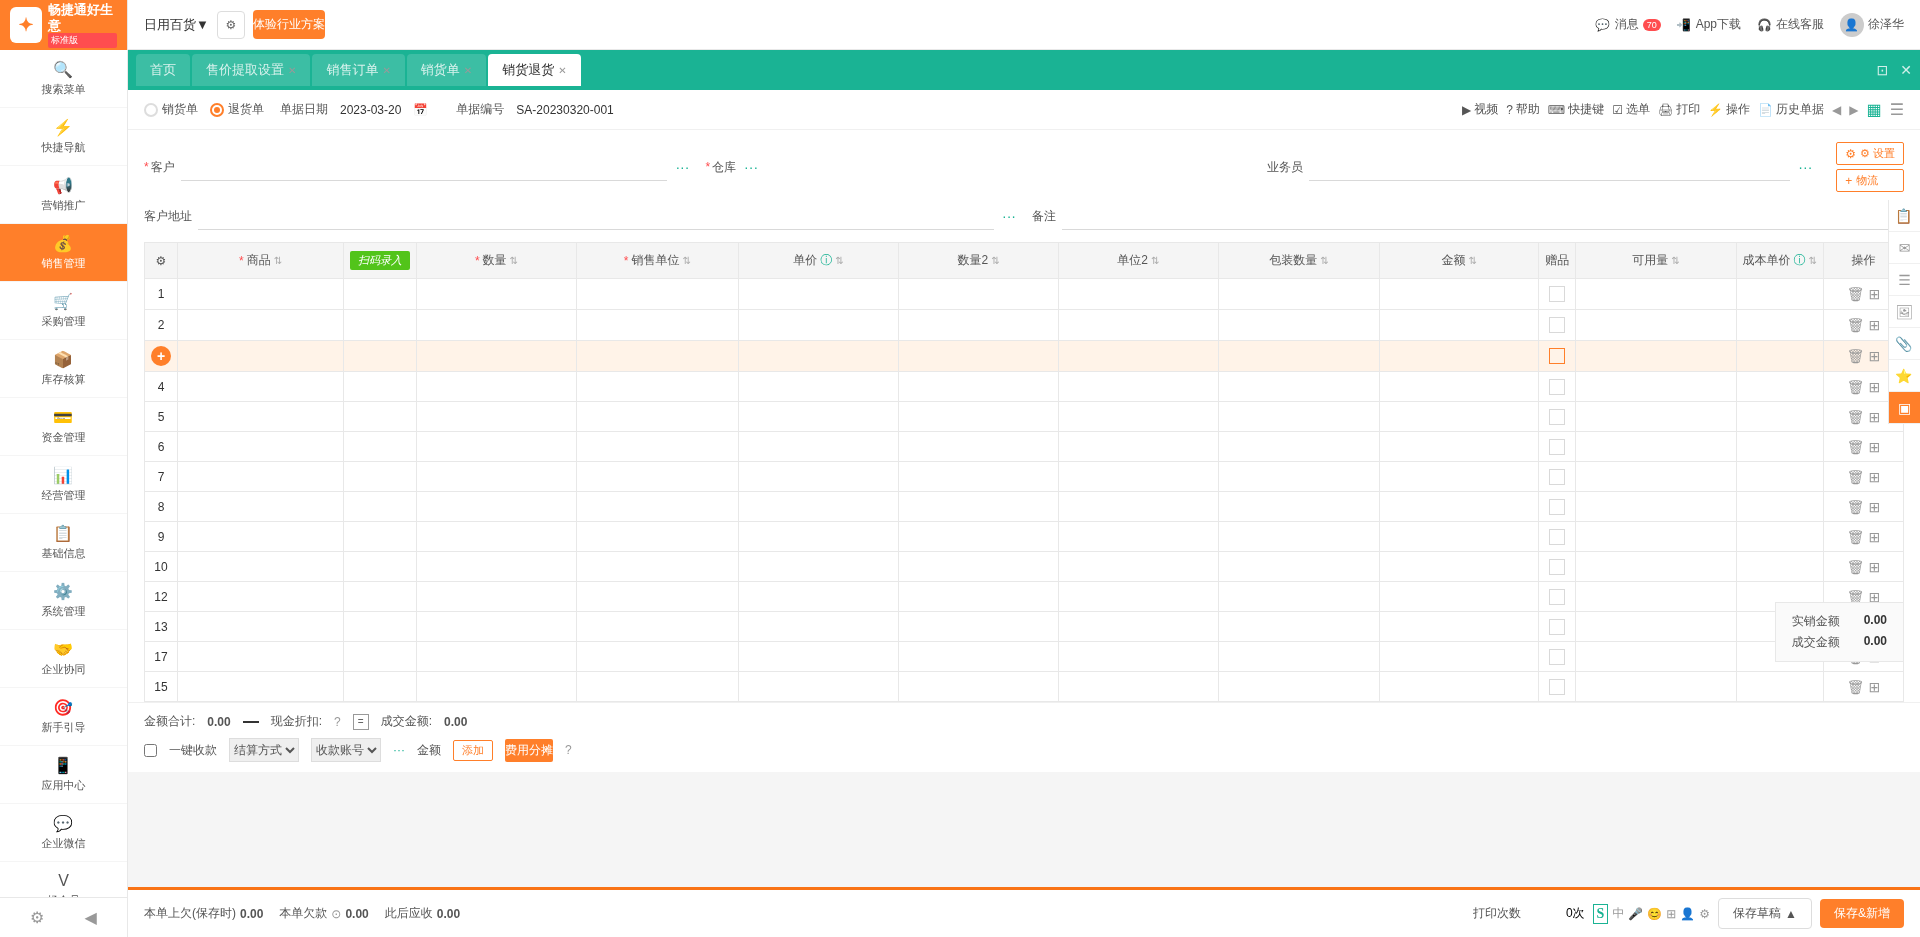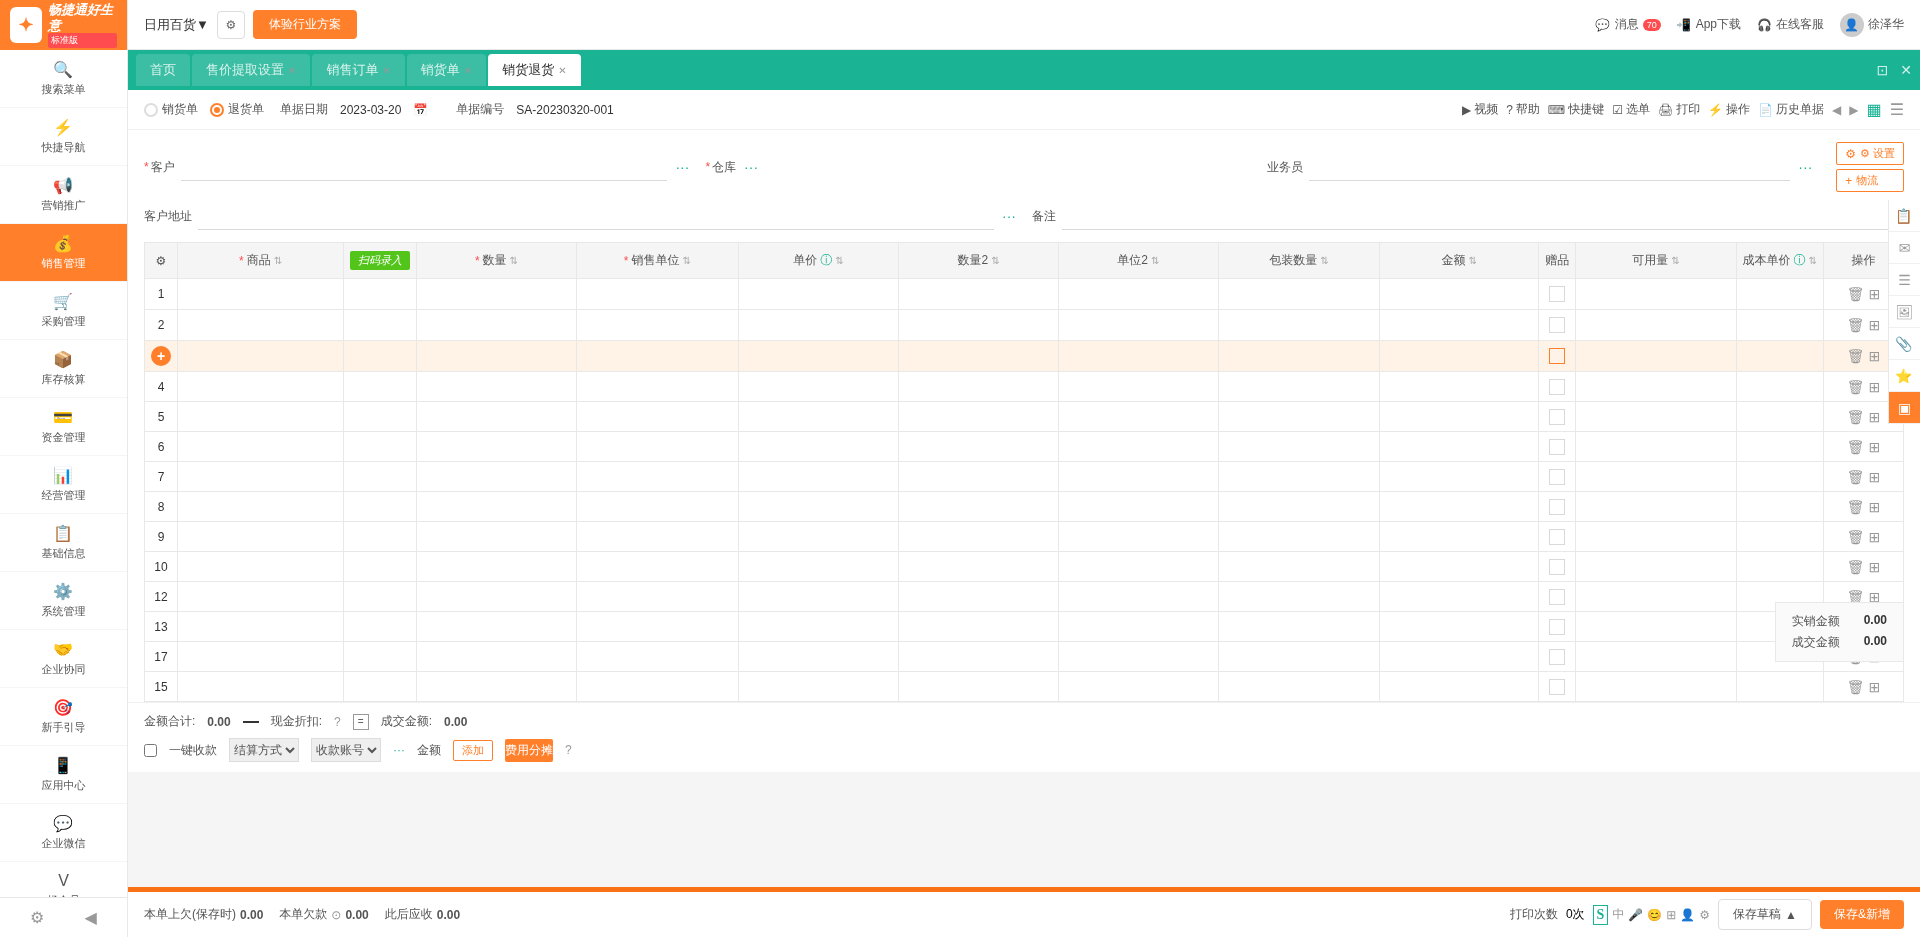--- a/index.html
+++ b/index.html
@@ -5,40 +5,40 @@
     * { box-sizing: border-box; margin: 0; padding: 0; }
     body { font-family: "Microsoft YaHei", "PingFang SC", Arial, sans-serif; font-size: 12px; background: #f0f2f5; overflow: hidden; }
     
     
     .app-container { display: flex; height: 937px; width: 1920px; }
     
     
     .sidebar { width: 128px; background: #fff; display: flex; flex-direction: column; border-right: 1px solid #e8e8e8; }
     .sidebar-logo { background: #ff7f2a; padding: 10px; display: flex; align-items: center; gap: 6px; height: 50px; }
     .logo-icon { width: 36px; height: 36px; background: #fff; border-radius: 6px; display: flex; align-items: center; justify-content: center; }
-    .logo-text { color: #fff; font-size: 13px; font-weight: bold; line-height: 1.2; font-style: italic; }
+    .logo-text { color: #fff; font-size: 13px; font-weight: bold; line-height: 1.2; }
     .logo-badge { background: #ff4d4f; color: #fff; font-size: 9px; border-radius: 2px; padding: 1px 3px; }
     
     .sidebar-menu { flex: 1; overflow-y: auto; }
     .sidebar-item { display: flex; flex-direction: column; align-items: center; padding: 10px 4px; cursor: pointer; color: #555; font-size: 11px; gap: 3px; border-bottom: 1px solid #f5f5f5; }
     .sidebar-item.active { background: #ff7f2a; color: #fff; }
     .sidebar-item .icon { font-size: 16px; }
     
     .sidebar-bottom { padding: 10px; display: flex; justify-content: space-around; border-top: 1px solid #e8e8e8; }
     .sidebar-bottom-btn { color: #999; font-size: 16px; cursor: pointer; }
     
     
     .main { flex: 1; display: flex; flex-direction: column; overflow: hidden; }
     
     
     .top-header { height: 50px; background: #fff; display: flex; align-items: center; justify-content: space-between; padding: 0 16px; border-bottom: 1px solid #e8e8e8; }
     .header-left { display: flex; align-items: center; gap: 8px; }
     .breadcrumb-select { display: flex; align-items: center; color: #333; font-size: 13px; }
     .settings-btn { width: 28px; height: 28px; border: 1px solid #ddd; border-radius: 4px; display: flex; align-items: center; justify-content: center; cursor: pointer; color: #666; }
-    .experience-btn { background: #ff7f2a; color: #fff; border: none; padding: 6px 16px; border-radius: 4px; cursor: pointer; font-size: 12px; }
+    .experience-btn { background: #ff7f2a; color: #fff; border: none; padding: 6px 0; border-radius: 4px; cursor: pointer; font-size: 12px; }
     
     .header-right { display: flex; align-items: center; gap: 16px; color: #555; font-size: 12px; }
     .header-right-item { display: flex; align-items: center; gap: 4px; cursor: pointer; }
     .badge { background: #ff4d4f; color: #fff; border-radius: 8px; font-size: 9px; padding: 1px 4px; }
     .avatar { width: 24px; height: 24px; border-radius: 50%; background: #ccc; display: flex; align-items: center; justify-content: center; }
     
     
     .tab-bar { height: 40px; background: #1ab394; display: flex; align-items: center; padding: 0 8px; gap: 2px; }
     .tab { display: flex; align-items: center; gap: 4px; padding: 0 14px; height: 32px; border-radius: 4px 4px 0 0; cursor: pointer; font-size: 13px; color: rgba(255,255,255,0.8); background: rgba(255,255,255,0.15); }
     .tab.active { background: #fff; color: #333; }
@@ -99,21 +99,21 @@
     .form-footer { padding: 10px 16px; border-top: 1px solid #f0f0f0; background: #fff; }
     .footer-row1 { display: flex; align-items: center; gap: 12px; font-size: 12px; color: #555; margin-bottom: 8px; }
     .footer-separator { width: 16px; height: 2px; background: #333; display: inline-block; vertical-align: middle; }
     .footer-equal { width: 16px; height: 16px; border: 1px solid #999; display: flex; align-items: center; justify-content: center; font-size: 10px; color: #666; cursor: pointer; }
     
     .footer-row2 { display: flex; align-items: center; gap: 12px; font-size: 12px; color: #555; }
     .footer-add-btn { color: #ff7f2a; border: 1px solid #ff7f2a; padding: 2px 8px; border-radius: 2px; cursor: pointer; font-size: 11px; }
     .footer-tab-btn { background: #ff7f2a; color: #fff; border: none; padding: 3px 0; border-radius: 2px; cursor: pointer; font-size: 12px; }
     
     
-    .bottom-bar { height: 50px; background: #fff; border-top: 5px solid #f97316; display: flex; align-items: center; justify-content: space-between; padding: 0 16px; }
+    .bottom-bar { height: 50px; background: #fff; border-top: 3px solid #f97316; display: flex; align-items: center; justify-content: space-between; padding: 0 16px; }
     .bottom-info { display: flex; align-items: center; gap: 16px; font-size: 12px; color: #555; }
     .bottom-info-item { display: flex; align-items: center; gap: 4px; }
     .bottom-save-draft { background: #fff; border: 1px solid #ddd; padding: 6px 14px; border-radius: 4px; cursor: pointer; font-size: 12px; color: #555; display: flex; align-items: center; gap: 4px; }
     .bottom-save { background: #ff7f2a; color: #fff; border: none; padding: 6px 14px; border-radius: 4px; cursor: pointer; font-size: 12px; }
     .summary-row { display: flex; justify-content: space-between; gap: 24px; padding: 2px 0; color: #555; }
     
     
     .right-side-panel { position: fixed; right: 0; top: 200px; width: 32px; background: #fff; border-left: 1px solid #e8e8e8; display: flex; flex-direction: column; align-items: center; gap: 0; }
     .right-side-btn { width: 32px; height: 32px; display: flex; align-items: center; justify-content: center; cursor: pointer; color: #999; font-size: 14px; border-bottom: 1px solid #f0f0f0; }
     .right-side-btn.active { background: #ff7f2a; color: #fff; }
@@ -838,21 +838,21 @@
           <span style="color: #999; cursor: pointer;">⊙</span>
           <span style="font-weight: bold;">0.00</span>
         </div>
         <div class="bottom-info-item">
           <span>此后应收</span>
           <span style="font-weight: bold;">0.00</span>
         </div>
       </div>
       <div style="display: flex; align-items: center; gap: 8px;">
         <span style="color: #555; font-size: 12px;">打印次数</span>
-        <span style="font-size: 12px;">0次</span>
+        <span style="font-size: 12px; margin-left: 37px;">0次</span>
 
         <div style="display: flex; align-items: center; gap: 4px;">
           <span style="cursor: pointer; font-size: 14px; color: #1ab394; font-weight: bold; border: 1px solid #1ab394; padding: 1px 3px; font-family: serif;">S</span>
           <span style="cursor: pointer; font-size: 12px; color: #999;">中</span>
           <span style="cursor: pointer; font-size: 12px; color: #999;">🎤</span>
           <span style="cursor: pointer; font-size: 12px; color: #999;">😊</span>
           <span style="cursor: pointer; font-size: 12px; color: #999;">⊞</span>
           <span style="cursor: pointer; font-size: 12px; color: #999;">👤</span>
           <span style="cursor: pointer; font-size: 12px; color: #999;">⚙</span>
         </div>

